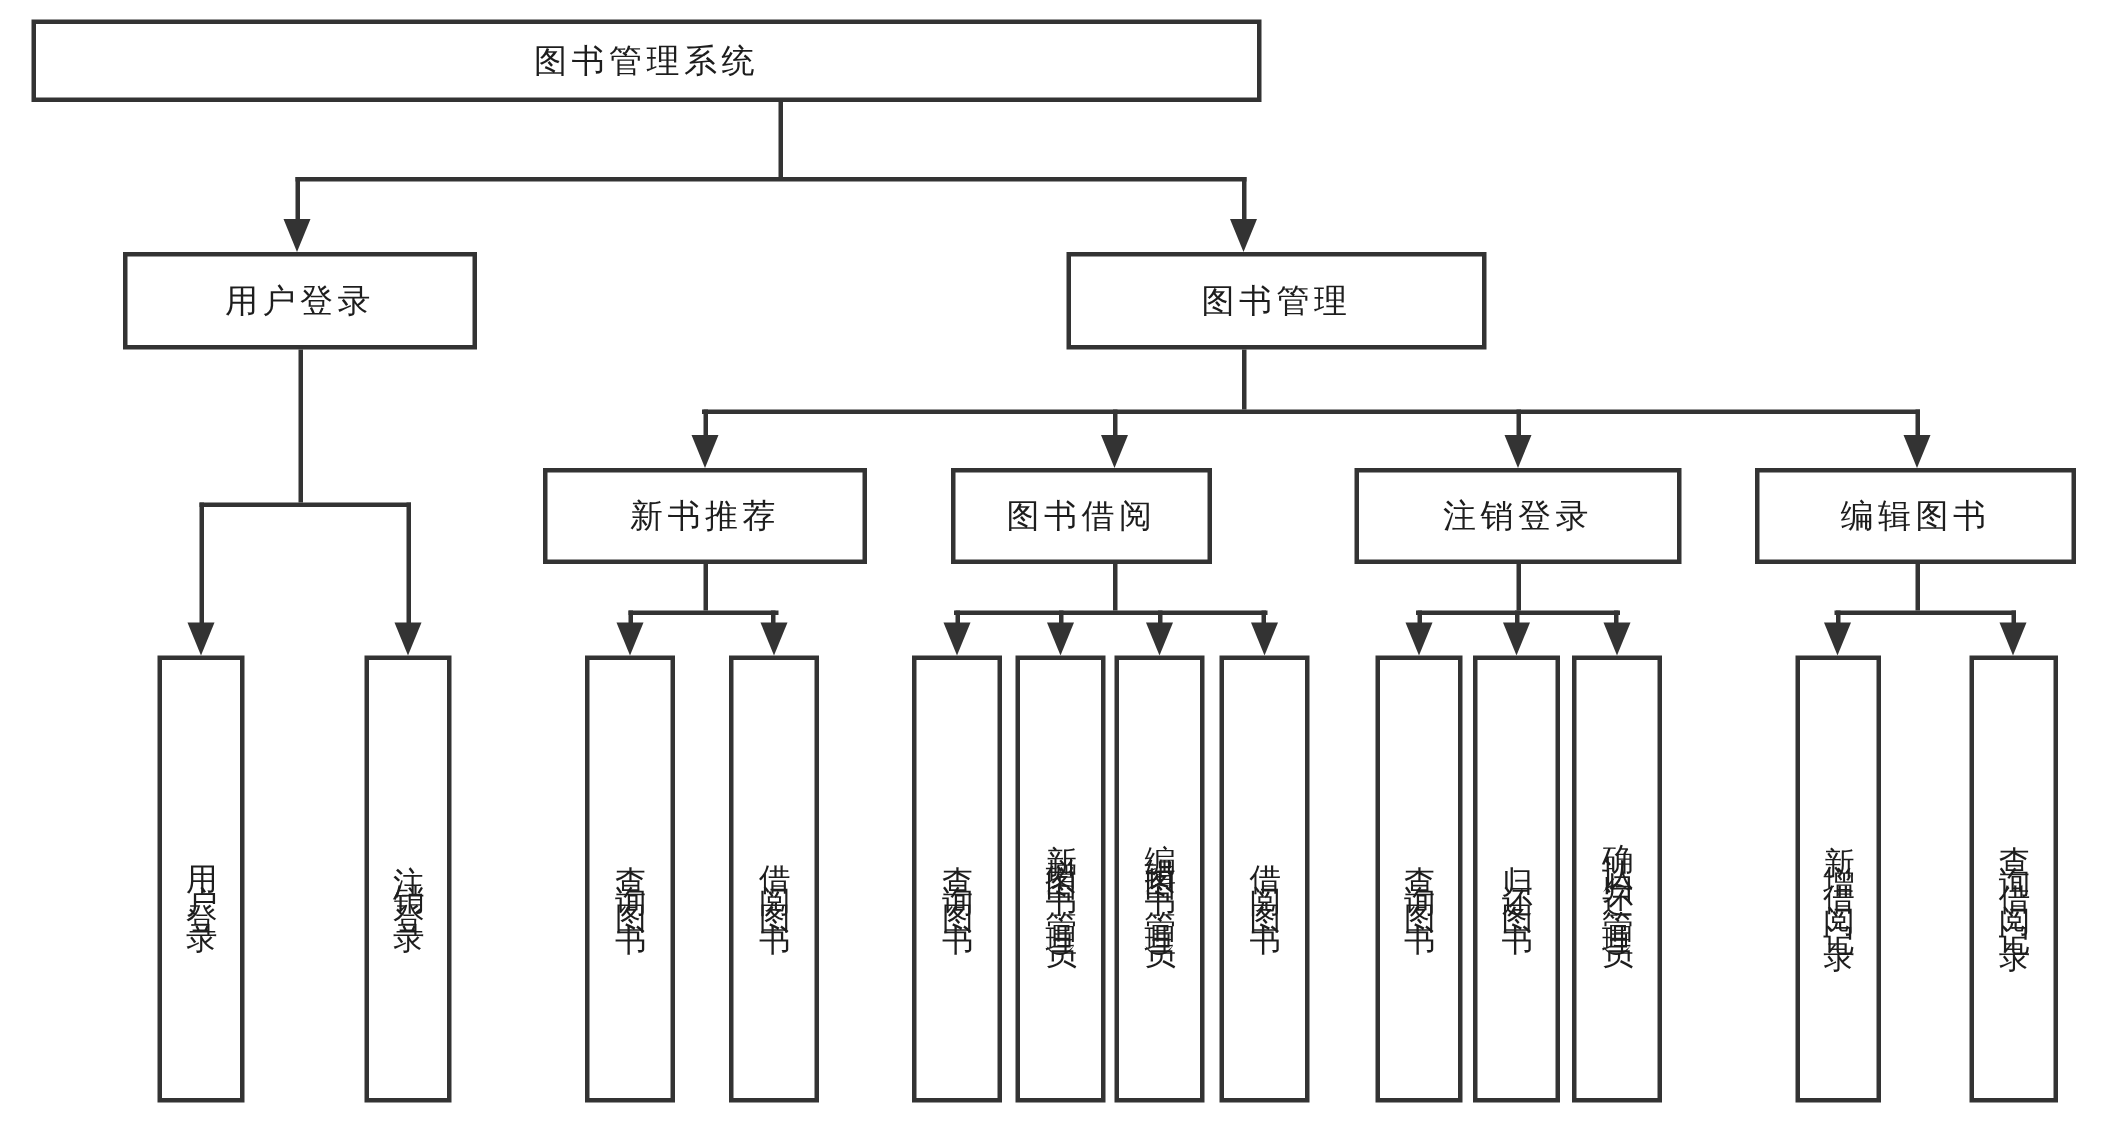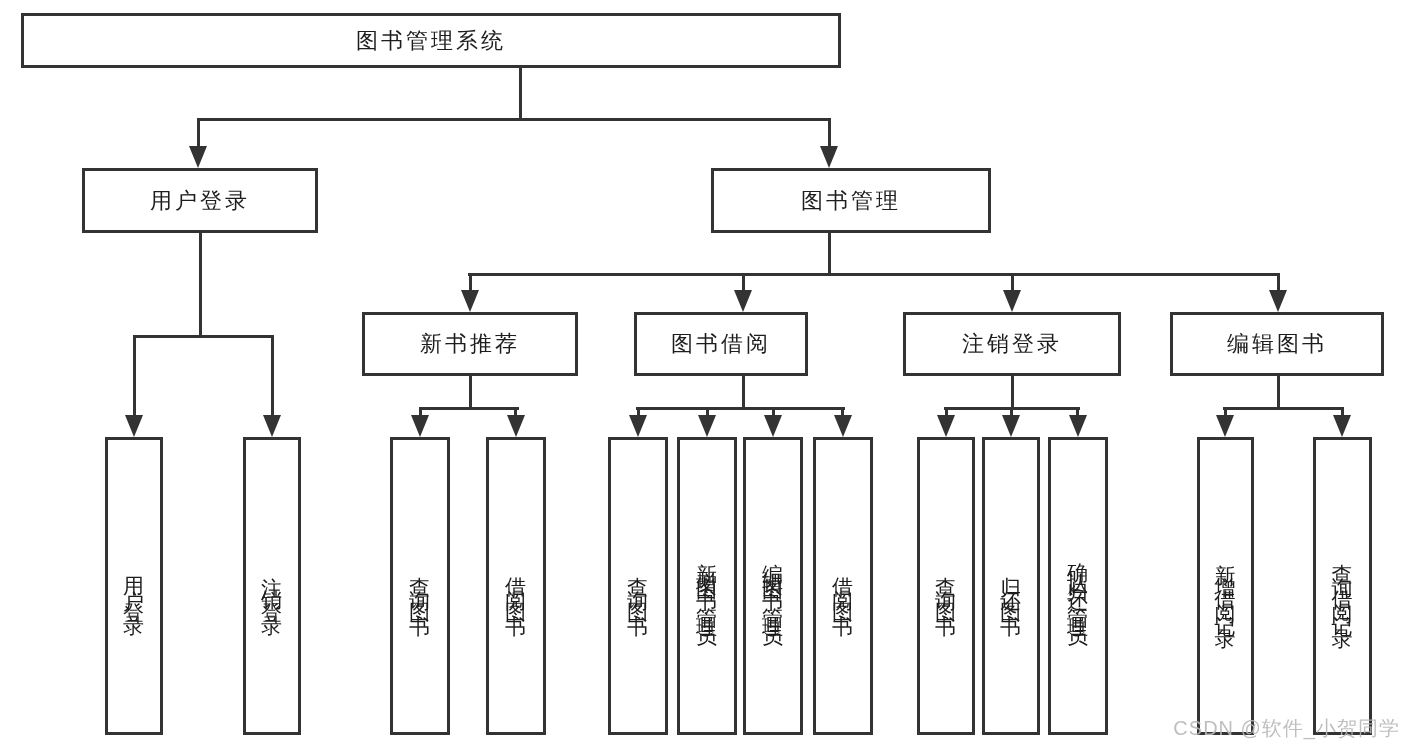--- a/index.html
+++ b/index.html
@@ -194,15 +194,14 @@
   <div class="vline" style="left:1076px; top:407px; height:10px;"></div>
   <div class="arrow" style="left:1069px; top:415px;"></div>
 
   <div class="vline" style="left:1277px; top:376px; height:31px;"></div>
   <div class="hline" style="left:1223px; top:407px; width:121px;"></div>
   <div class="vline" style="left:1224px; top:407px; height:10px;"></div>
   <div class="arrow" style="left:1216px; top:415px;"></div>
   <div class="vline" style="left:1341px; top:407px; height:10px;"></div>
   <div class="arrow" style="left:1333px; top:415px;"></div>
 
-  <div class="watermark">CSDN @软件_小贺同学</div>
 
 </div>
 
 </body></html>

